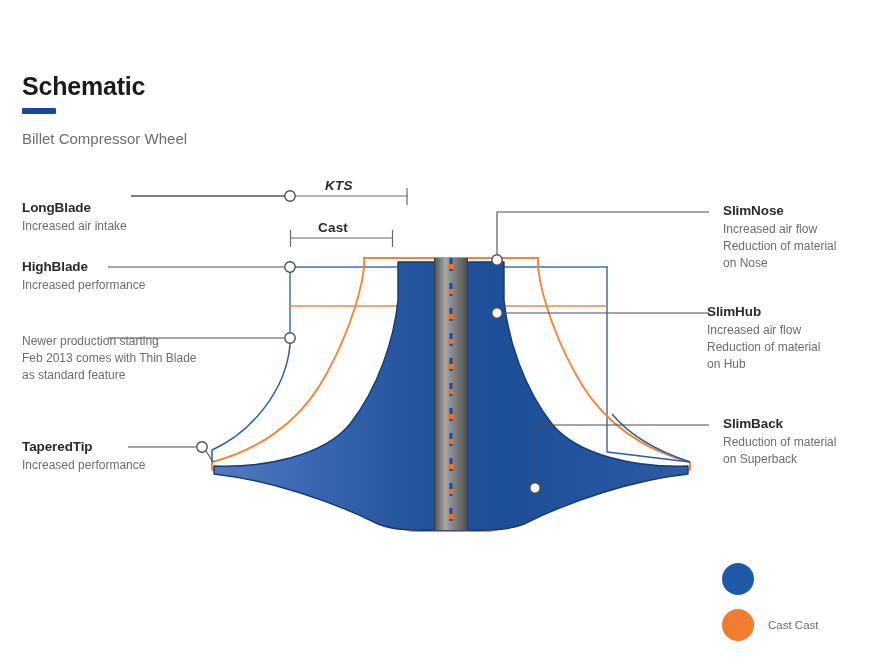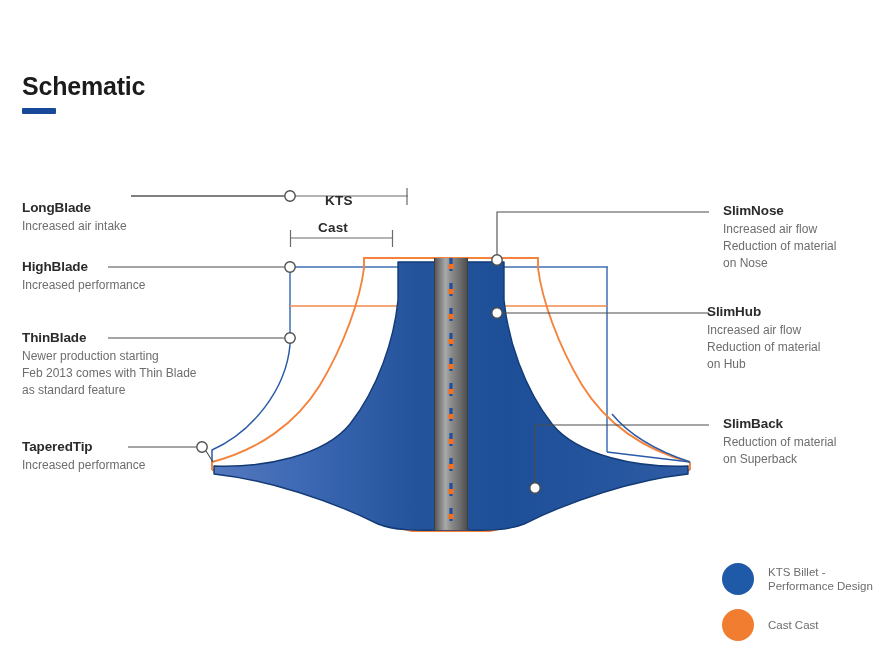--- a/index.html
+++ b/index.html
@@ -60,20 +60,21 @@
   .marker{fill:#ffffff;stroke:#4d4d4d;stroke-width:1.4;}
   .dimline{stroke:#6b6b6b;stroke-width:1.2;fill:none;}
 </style>
 </head>
 <body>
 
 <div id="stage">
 
   <div class="page-title">Schematic</div>
   <div class="title-accent"></div>
+  <div class="page-subtitle">Billet Compressor Wheel</div>
 
   <svg width="883" height="667" viewBox="0 0 883 667">
     <defs>
       <linearGradient id="bladeGrad" x1="0" y1="0" x2="1" y2="0">
         <stop offset="0%" stop-color="#5479c0"></stop>
         <stop offset="18%" stop-color="#3e69b4"></stop>
         <stop offset="42%" stop-color="#24549c"></stop>
         <stop offset="62%" stop-color="#1d4f98"></stop>
         <stop offset="85%" stop-color="#26569f"></stop>
         <stop offset="100%" stop-color="#2f5ca5"></stop>
@@ -186,35 +187,34 @@
     <g>
       <line class="leader" x1="709" y1="313" x2="503" y2="313"></line>
       <circle class="marker" cx="497" cy="313" r="5.2"></circle>
     </g>
     <g>
       <path class="leader" d="M709,425 L535,425 L535,482"></path>
       <circle class="marker" cx="535" cy="488" r="5.2"></circle>
     </g>
   </svg>
 
-  <div class="dim-label" style="left:325px;top:193px;">KTS</div>
+  <div class="dim-label" style="left:325px;top:178px;font-style:italic;">KTS</div>
   <div class="dim-label" style="left:318px;top:220px;text-align:center;">Cast</div>
 
   <div class="callout left" style="left:22px;top:200px;">
     <div class="c-title">LongBlade</div>
     <div class="c-desc">Increased air intake</div>
   </div>
 
   <div class="callout left" style="left:22px;top:259px;">
     <div class="c-title">HighBlade</div>
     <div class="c-desc">Increased performance</div>
   </div>
 
   <div class="callout left" style="left:22px;top:330px;">
-    <div class="c-title">ThinBlade</div>
     <div class="c-desc">Newer production starting
 Feb 2013 comes with Thin Blade
 as standard feature</div>
   </div>
 
   <div class="callout left" style="left:22px;top:439px;">
     <div class="c-title">TaperedTip</div>
     <div class="c-desc">Increased performance</div>
   </div>
 
@@ -234,22 +234,20 @@
 
   <div class="callout right" style="left:723px;top:416px;">
     <div class="c-title">SlimBack</div>
     <div class="c-desc">Reduction of material
 on Superback</div>
   </div>
 
   <div class="legend">
     <div class="legend-row">
       <div class="legend-dot" style="background:#1f5aa8;"></div>
-      <div class="legend-text">KTS Billet -
-Performance Design</div>
     </div>
     <div class="legend-row">
       <div class="legend-dot" style="background:#f07d30;"></div>
       <div class="legend-text">Cast Cast</div>
     </div>
   </div>
 
 </div>
 
 </body></html>

